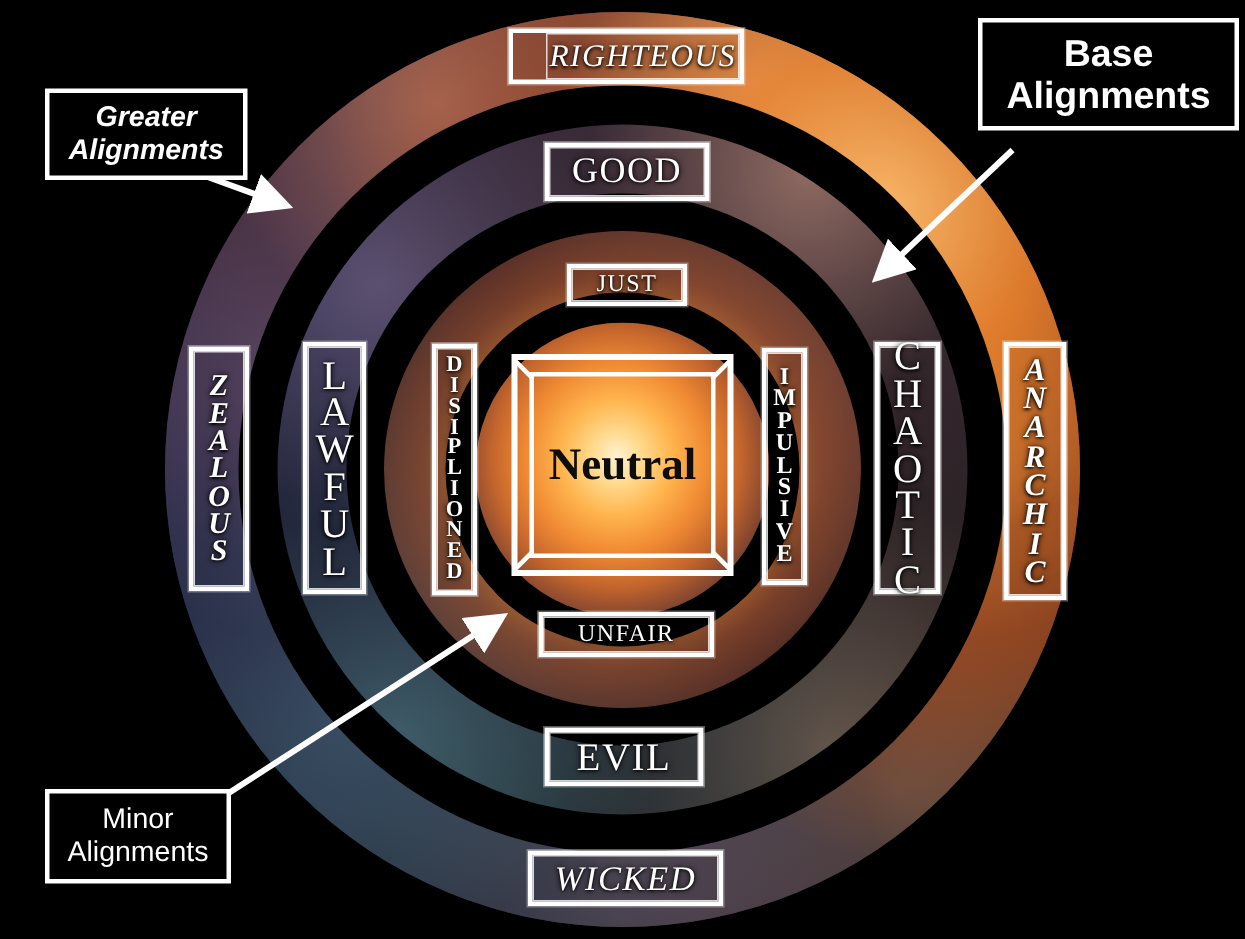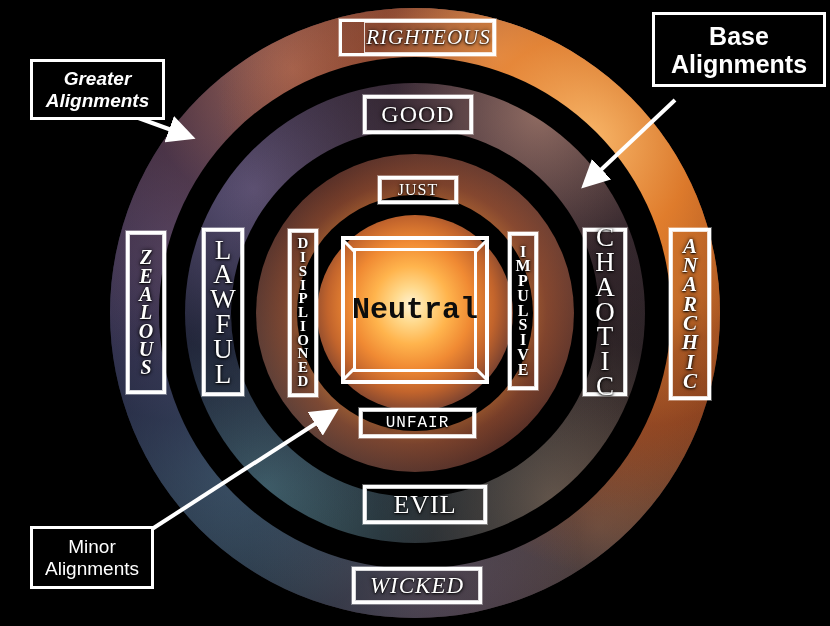--- a/index.html
+++ b/index.html
@@ -70,21 +70,21 @@
   
   .callout{position:absolute;box-sizing:border-box;background:#000;border:3px solid #fff;
            color:#fff;display:flex;align-items:center;justify-content:center;text-align:center;
            font-family:"Liberation Sans",sans-serif;line-height:1.12;z-index:40;}
   .arrow{position:absolute;z-index:39;overflow:visible;}
 
   .core-box{position:absolute;box-sizing:border-box;border:4px solid #fff;z-index:30;
             display:flex;align-items:center;justify-content:center;}
   .core-box .inner2{position:absolute;left:8px;top:8px;right:8px;bottom:8px;border:3px solid #fff;}
   .core-text{position:relative;z-index:3;color:#0d0d0d;font-weight:bold;
-             font-family:Liberation Mono, monospace;}
+             font-family:Liberation Serif, serif;}
   .corner{position:absolute;background:#fff;z-index:2;}
 </style>
 </head>
 <body>
 
 <div id="stage">
 
   <div>
 
     <div class="spoke" style="left:397px;top:138px;width:36px;height:34px;clip-path:polygon(6% 0,94% 0,100% 100%,0 100%);"></div>
@@ -131,25 +131,25 @@
   </div>
 
   <div class="lbl h-lbl" style="left:363px;top:95px;width:110px;height:39px;font-size:24px;">
     <span class="inner">GOOD</span>
   </div>
 
   <div class="lbl h-lbl" style="left:378px;top:176px;width:80px;height:28px;font-size:16px;font-variant:small-caps;">
     <span class="inner">JUST</span>
   </div>
 
-  <div class="lbl h-lbl" style="left:359px;top:408px;width:117px;height:30px;font-size:16px;font-variant:small-caps;font-family:Liberation Mono, monospace;">
+  <div class="lbl h-lbl" style="left:359px;top:408px;width:117px;height:30px;font-size:16px;font-variant:small-caps;">
     <span class="inner">UNFAIR</span>
   </div>
 
-  <div class="lbl h-lbl" style="left:363px;top:485px;width:124px;height:39px;font-size:26px;">
+  <div class="lbl h-lbl" style="left:363px;top:485px;width:106px;height:39px;font-size:26px;">
     <span class="inner">EVIL</span>
   </div>
 
   <div class="lbl h-lbl italic" style="left:352px;top:567px;width:130px;height:37px;font-size:23px;">
     <span class="inner">WICKED</span>
   </div>
 
   <div class="lbl v-lbl" style="left:126px;top:231px;width:40px;height:163px;">
     <span class="inner" style="font-size:20px;font-style:italic;font-weight:bold;">
         <span>Z</span>

